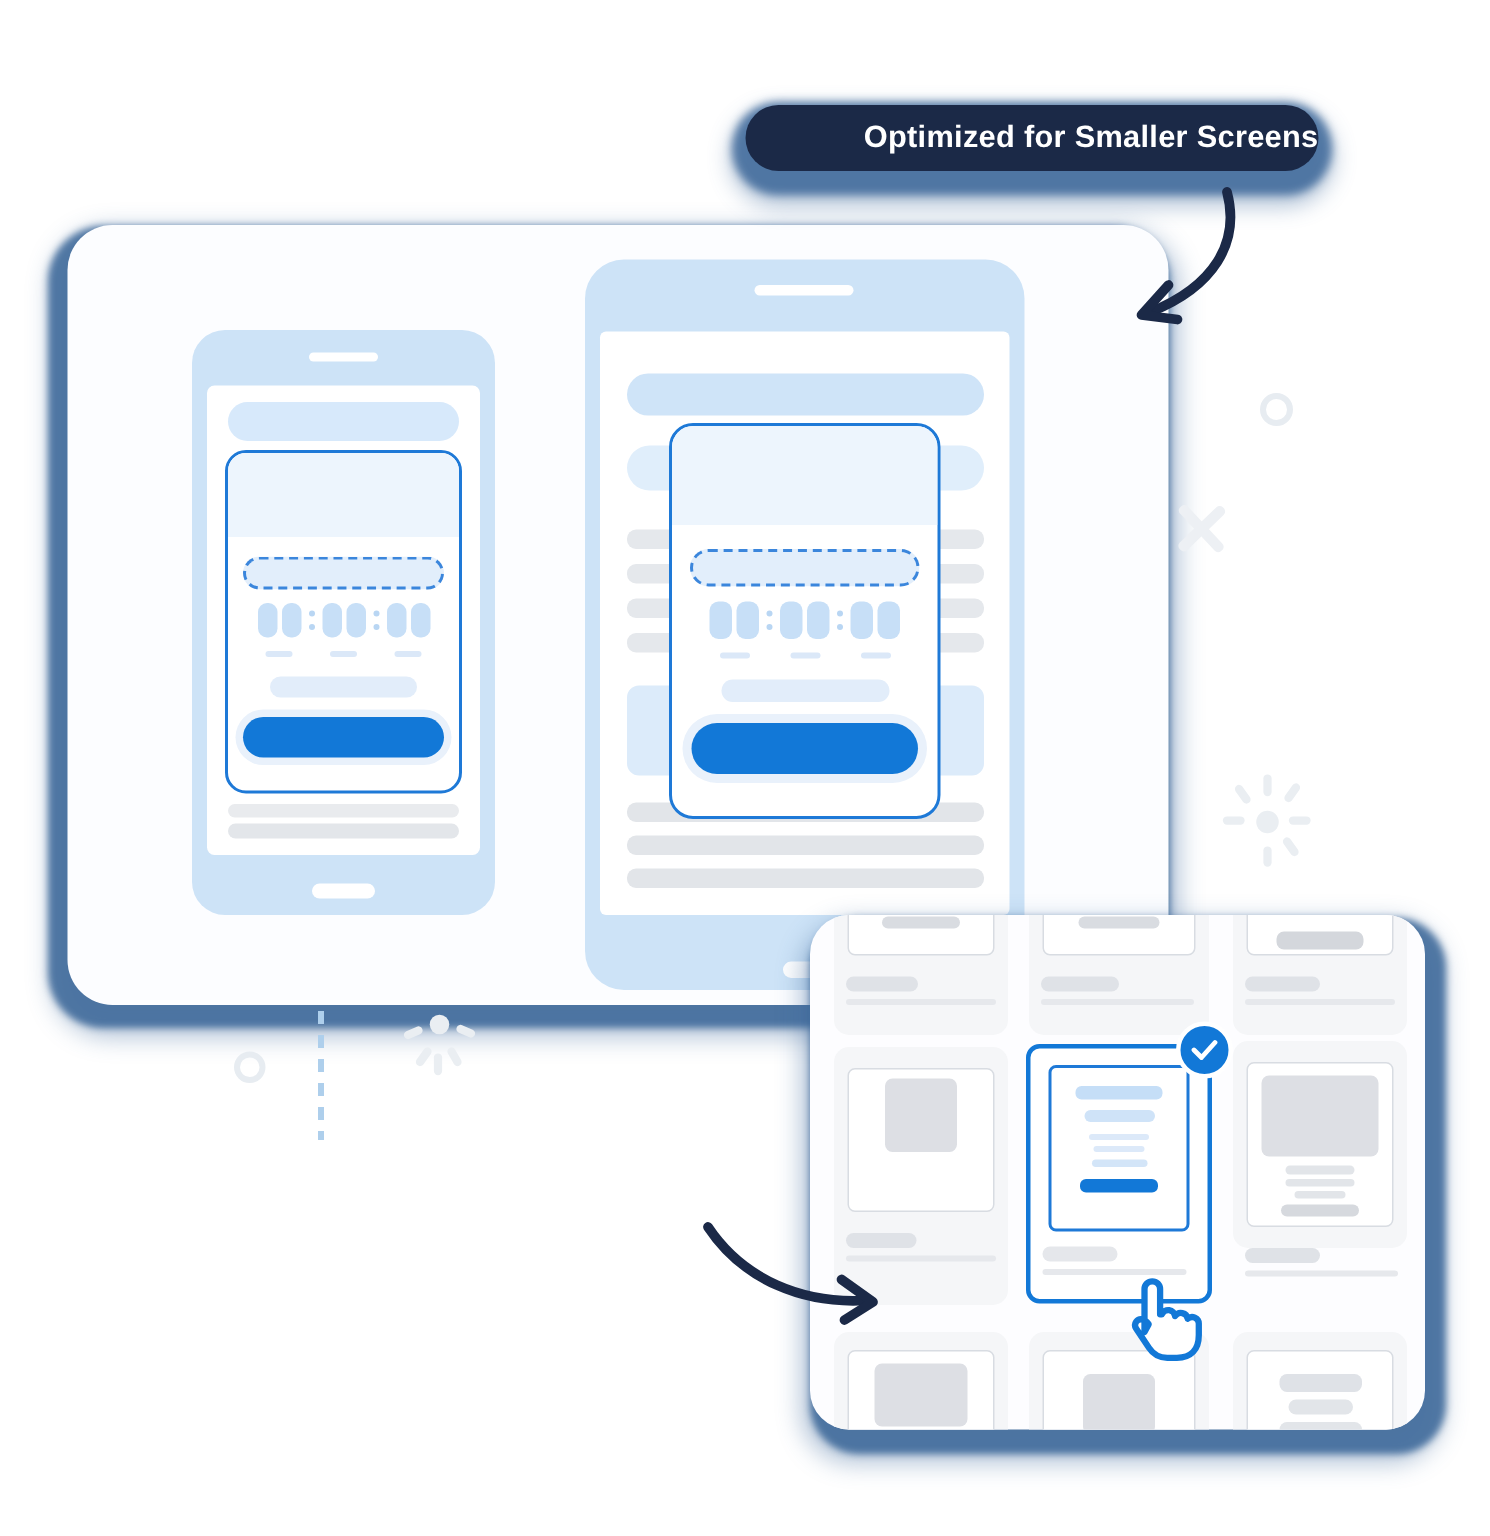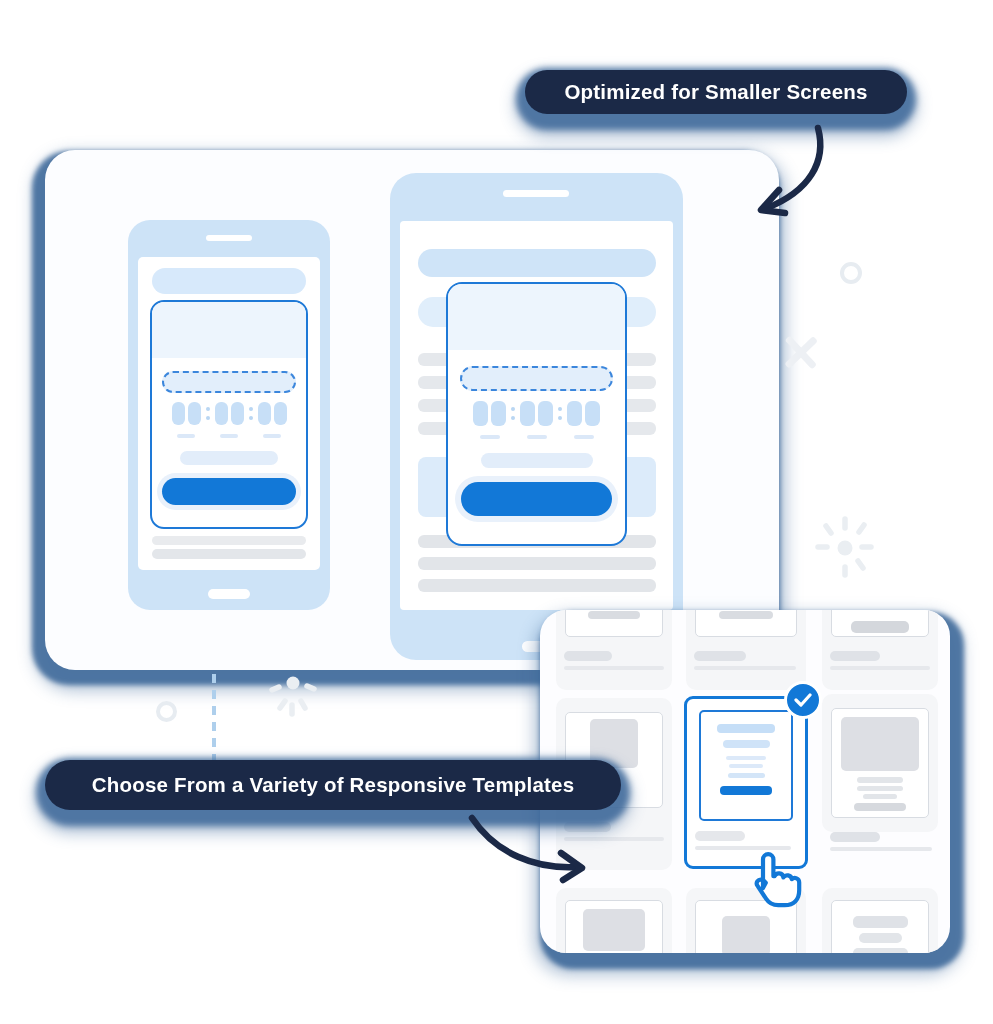--- a/index.html
+++ b/index.html
@@ -9,21 +9,21 @@
 
   
   #main-card{left:45px;top:150px;width:734px;height:520px;background:#fcfdff;border-radius:30px;
     box-shadow:-6px 8px 5px 7px rgba(62,105,154,.88), -2px 12px 16px 9px rgba(62,105,154,.40);}
   #gallery-card{left:540px;top:610px;width:410px;height:343px;background:#fdfdff;border-radius:26px;
     overflow:hidden;
     box-shadow:7px 9px 5px 7px rgba(62,105,154,.88), 3px 13px 16px 9px rgba(62,105,154,.40);}
   .badge{display:flex;align-items:center;justify-content:center;background:#1b2947;color:#fff;
     font-weight:bold;font-size:20.5px;letter-spacing:.2px;border-radius:25px;white-space:nowrap;
     box-shadow:0 7px 6px 9px rgba(62,105,154,.85), 0 13px 15px 10px rgba(62,105,154,.42);}
-  #badge-top{left:525px;top:70px;width:382px;height:44px;}
+  #badge-top{left:497px;top:70px;width:382px;height:44px;justify-content:flex-end;}
   #badge-bottom{left:45px;top:760px;width:576px;height:50px;}
 
   
   #phone{left:128px;top:220px;width:202px;height:390px;background:#cde3f7;border-radius:22px;}
   .speaker{position:absolute;background:#fff;border-radius:4px;}
   #phone .speaker{left:78px;top:15px;width:46px;height:6px;}
   #phone-screen{position:absolute;left:10px;top:37px;width:182px;height:313px;background:#fff;border-radius:5px;overflow:hidden;}
   .hdr-pill{position:absolute;background:#d7e9fb;border-radius:14px;}
   #phone-screen .hdr-pill{left:14px;top:11px;width:154px;height:26px;}
   .gline{position:absolute;border-radius:6px;}
@@ -333,21 +333,18 @@
   </div>
 
   <div id="badge-top" class="abs badge">
     <span>Optimized for Smaller Screens</span>
   </div>
   <svg class="abs" style="left:735px;top:115px;" width="100" height="105" viewBox="0 0 100 105">
     <path d="M83,13 C92,47 74,76 32,93" fill="none" stroke="#1b2947" stroke-width="6.5" stroke-linecap="round"></path>
     <polyline points="44,75 26,95 50,98" fill="none" stroke="#1b2947" stroke-width="6.5" stroke-linecap="round" stroke-linejoin="round"></polyline>
   </svg>
 
-  <div id="badge-bottom" class="abs badge">
-    <span>Choose From a Variety of Responsive Templates</span>
-  </div>
   <svg class="abs" style="left:458px;top:812px;" width="140" height="75" viewBox="0 0 140 75">
     <path d="M14,6 C38,42 78,57 118,55" fill="none" stroke="#1b2947" stroke-width="6.5" stroke-linecap="round"></path>
     <polyline points="103,41 124,56 105,68" fill="none" stroke="#1b2947" stroke-width="6.5" stroke-linecap="round" stroke-linejoin="round"></polyline>
   </svg>
 
 </div>
 
 </body></html>

